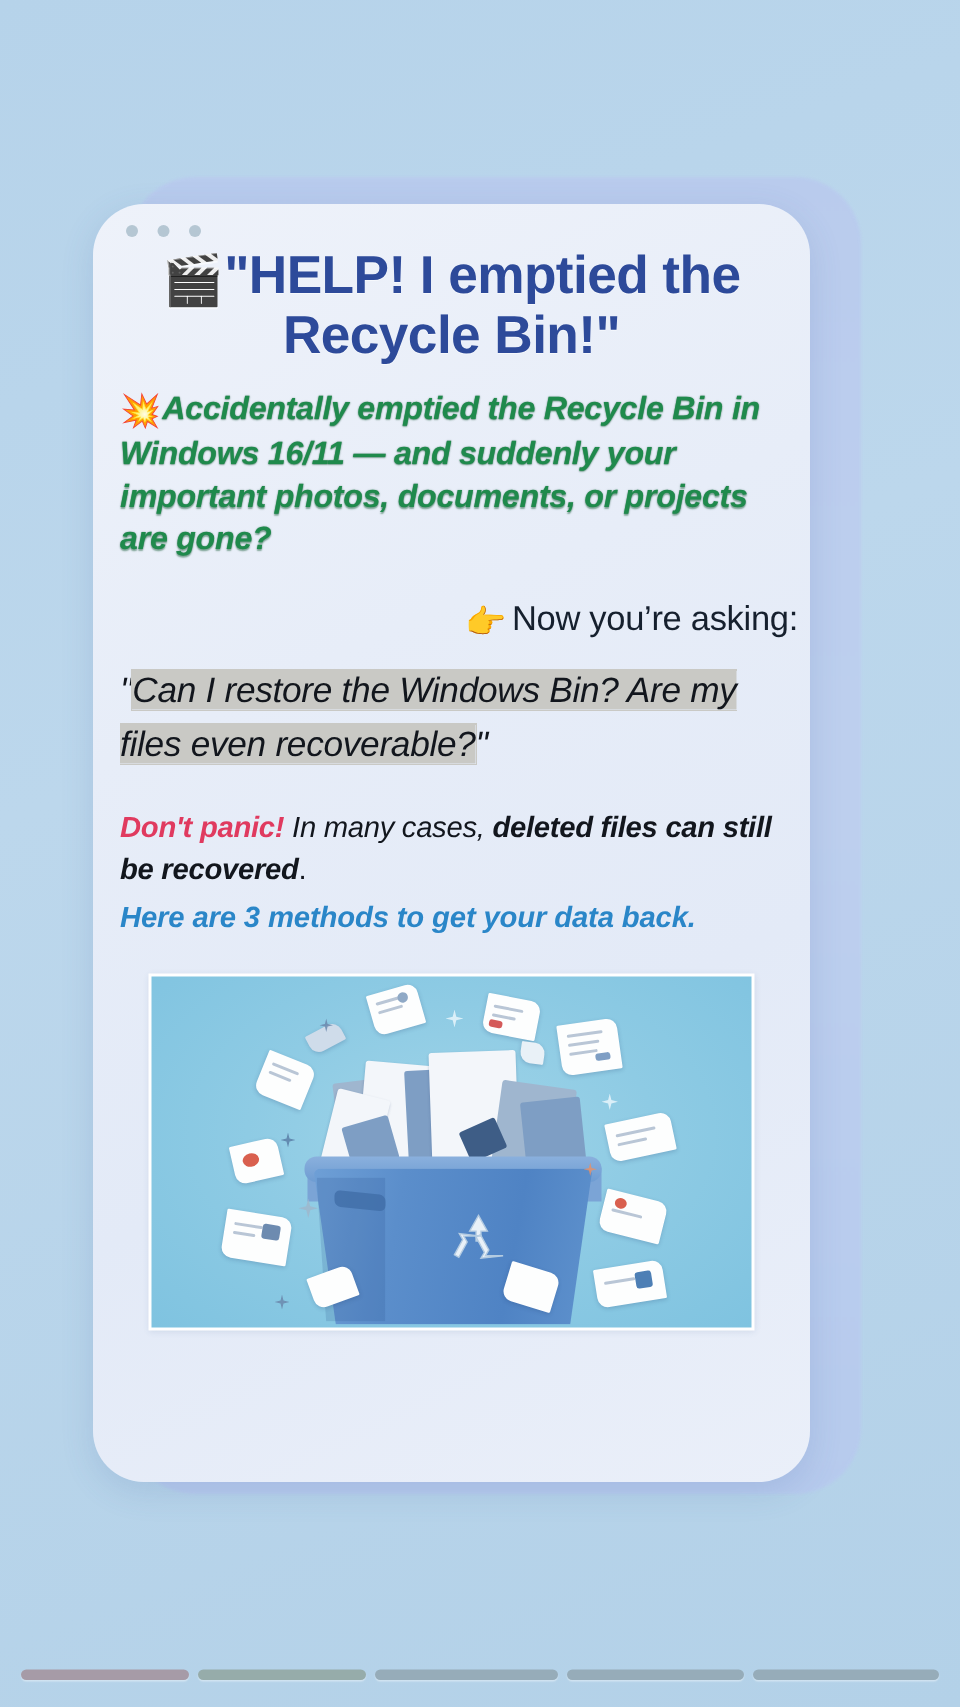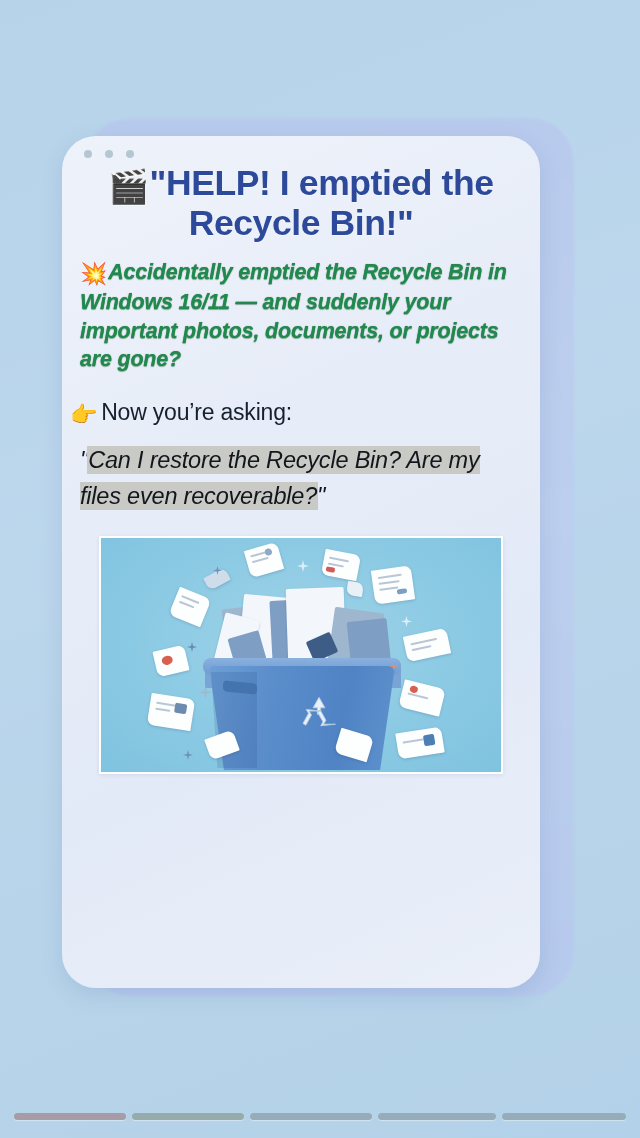--- a/index.html
+++ b/index.html
@@ -107,21 +107,21 @@
     font-size: 22px;
     font-style: normal;
     vertical-align: -2px;
     margin-right: 1px;
     text-shadow: none;
   }
 
   
   #asking-line {
     margin: 26px 0 0 0;
-    text-align: left;
+    text-align: right;
     font-size: 23px;
     color: #16202e;
     letter-spacing: -.2px;
   }
   #asking-line .emoji-point {
     font-size: 22px;
     vertical-align: -2px;
     margin-right: 4px;
   }
 
@@ -313,22 +313,23 @@
     </div>
 
     <div id="content">
 
       <h1 id="headline"><span class="emoji-clap">🎬</span><span>"HELP! I emptied the Recycle Bin!"</span></h1>
 
       <p id="lead-paragraph"><span class="emoji-boom">💥</span><span>Accidentally emptied the Recycle Bin in Windows 16/11 — and suddenly your important photos, documents, or projects are gone?</span></p>
 
       <p id="asking-line"><span class="emoji-point">👉</span><span>Now you’re asking:</span></p>
 
-      <p id="user-quote"><span>"</span><span class="hl">Can I restore the Recycle Bin? Are my files even recoverable?</span><span>"</span></p>
-
+      <p id="user-quote"><span>"</span><span class="hl">Can I restore the Windows Bin? Are my files even recoverable?</span><span>"</span></p>
+
+      <p id="reassure"><span class="dont-panic">Don't panic!</span><span class="em-it"> In many cases, </span><span class="strong-it">deleted files can still be recovered</span><span>.</span><span id="methods-line">Here are 3 methods to get your data back.</span></p>
 
       <div id="illustration-frame">
         <div id="illustration">
 
           <div class="trash folder" style="left:124px;top:68px;width:56px;height:60px;transform:rotate(-7deg);"></div>
           <div class="trash doc" style="left:140px;top:58px;width:50px;height:66px;transform:rotate(5deg);"></div>
           <div class="trash mid" style="left:170px;top:62px;width:40px;height:62px;transform:rotate(-3deg);"></div>
           <div class="trash dark" style="left:196px;top:80px;width:16px;height:46px;transform:rotate(12deg);"></div>
           <div class="trash doc" style="left:186px;top:50px;width:58px;height:78px;transform:rotate(-2deg);"></div>
           <div class="trash folder" style="left:230px;top:72px;width:50px;height:56px;transform:rotate(8deg);"></div>

